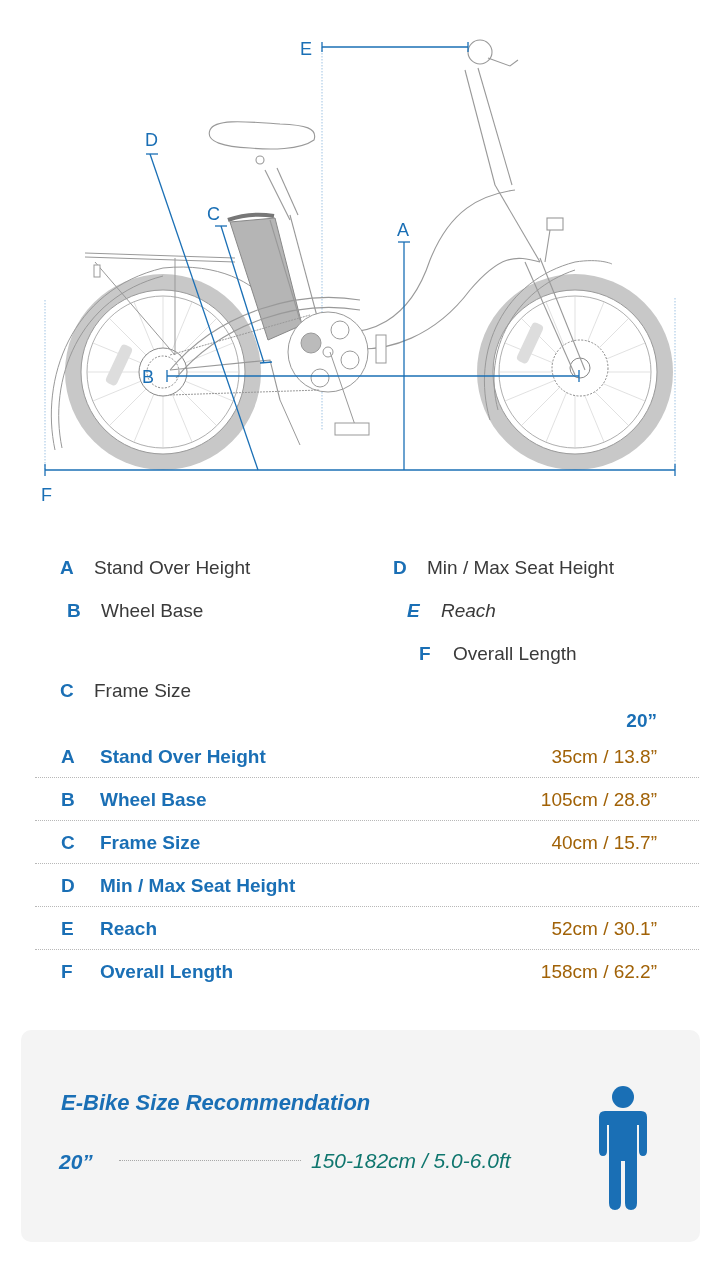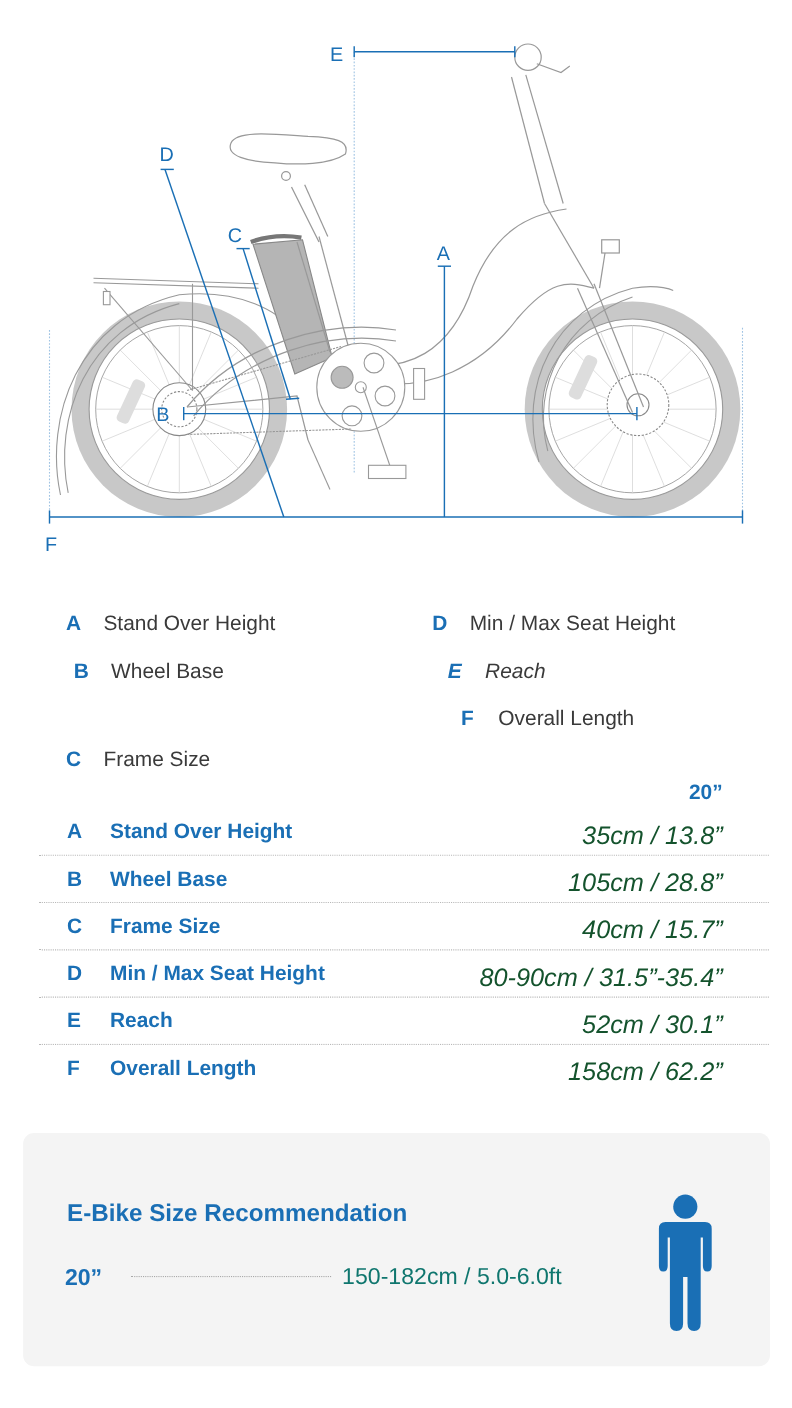--- a/index.html
+++ b/index.html
@@ -12,24 +12,24 @@
   .legend { position: absolute; left: 0; top: 548px; width: 720px; }
   .legend-item { position: absolute; font-size: 19px; color: #3a3a3a; line-height: 1; }
   .legend-item .key { color: #1a6fb5; font-weight: bold; display: inline-block; width: 34px; }
 
   .table { position: absolute; left: 35px; top: 700px; width: 664px; }
   .table-head { position: absolute; right: 42px; top: 10px; color: #1a6fb5; font-weight: bold; font-size: 19px; }
   .row { position: absolute; left: 0; width: 664px; height: 43px; border-bottom: 1.5px dotted #b8b8b8; }
   .row.last { border-bottom: none; }
   .row .key { position: absolute; left: 26px; top: 12px; color: #1a6fb5; font-weight: bold; font-size: 19px; }
   .row .label { position: absolute; left: 65px; top: 12px; color: #1a6fb5; font-weight: bold; font-size: 19px; }
-  .row .val { position: absolute; right: 42px; top: 12px; color: #14532d; font-size: 23px; font-style: italic; }
+  .row .val { position: absolute; right: 42px; top: 12px; color: #a16207; font-size: 19px; }
 
   .rec-card { position: absolute; left: 21px; top: 1030px; width: 679px; height: 212px;
-              background: #f4f4f4; border-radius: 10px; }
+              background: #f4f4f4; border-radius: 10px; font-style: italic; }
   .rec-title { position: absolute; left: 40px; top: 60px; color: #1a6fb5; font-size: 22px; font-weight: bold; }
   .rec-size { position: absolute; left: 38px; top: 120px; color: #1a6fb5; font-size: 21px; font-weight: bold; }
   .rec-dots { position: absolute; left: 98px; top: 130px; width: 182px; border-top: 1.5px dotted #a8a8a8; }
   .rec-range { position: absolute; left: 290px; top: 119px; color: #0f766e; font-size: 21px; }
   .person { position: absolute; left: 576px; top: 55px; }
 </style>
 </head>
 <body>
 
 <div class="diagram">
@@ -211,21 +211,20 @@
     <span class="val">105cm / 28.8”</span>
   </div>
   <div class="row" style="top:120px;">
     <span class="key">C</span>
     <span class="label">Frame Size</span>
     <span class="val">40cm / 15.7”</span>
   </div>
   <div class="row" style="top:163px;">
     <span class="key">D</span>
     <span class="label">Min / Max Seat Height</span>
-    <span class="val">80-90cm / 31.5”-35.4”</span>
   </div>
   <div class="row" style="top:206px;">
     <span class="key">E</span>
     <span class="label">Reach</span>
     <span class="val">52cm / 30.1”</span>
   </div>
   <div class="row last" style="top:249px;">
     <span class="key">F</span>
     <span class="label">Overall Length</span>
     <span class="val">158cm / 62.2”</span>

